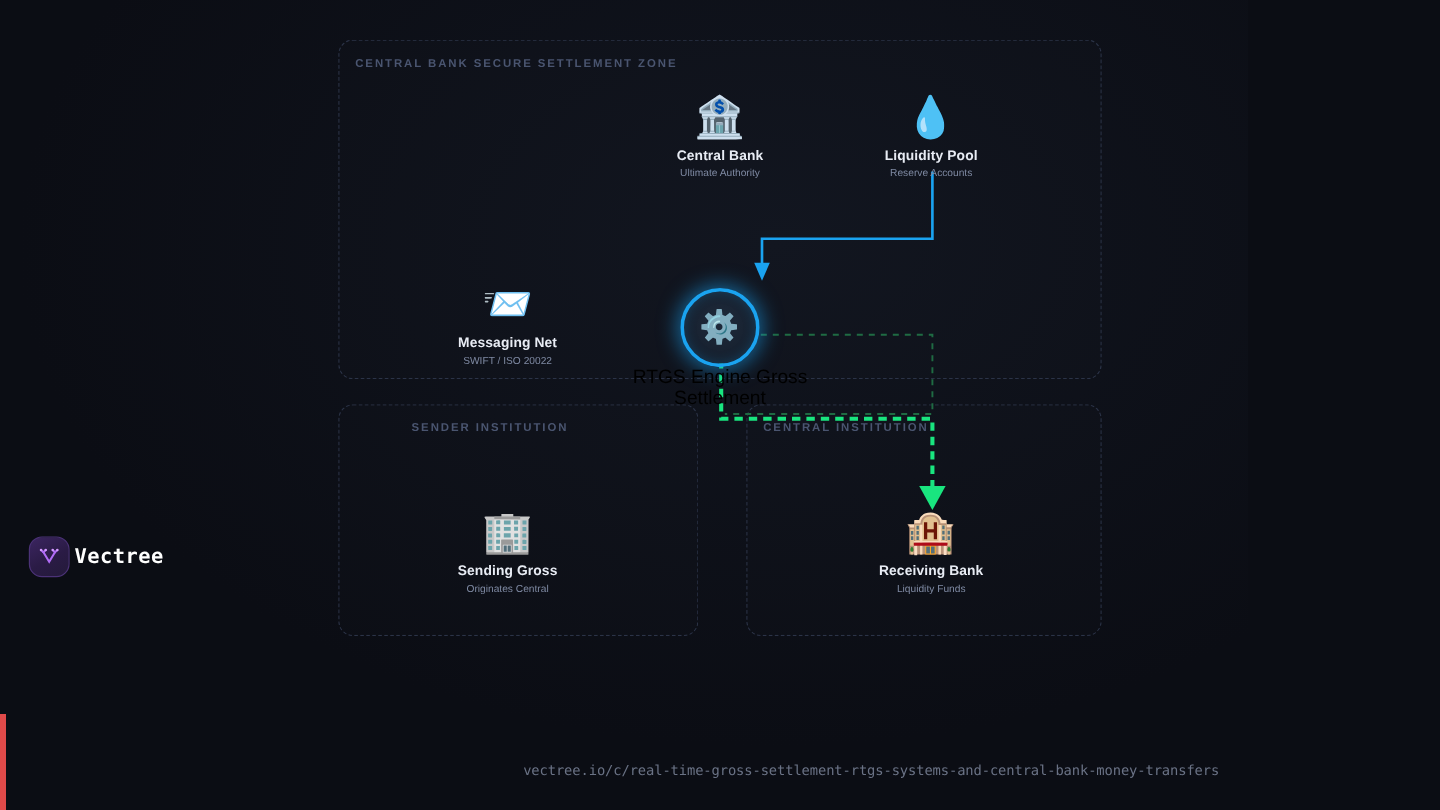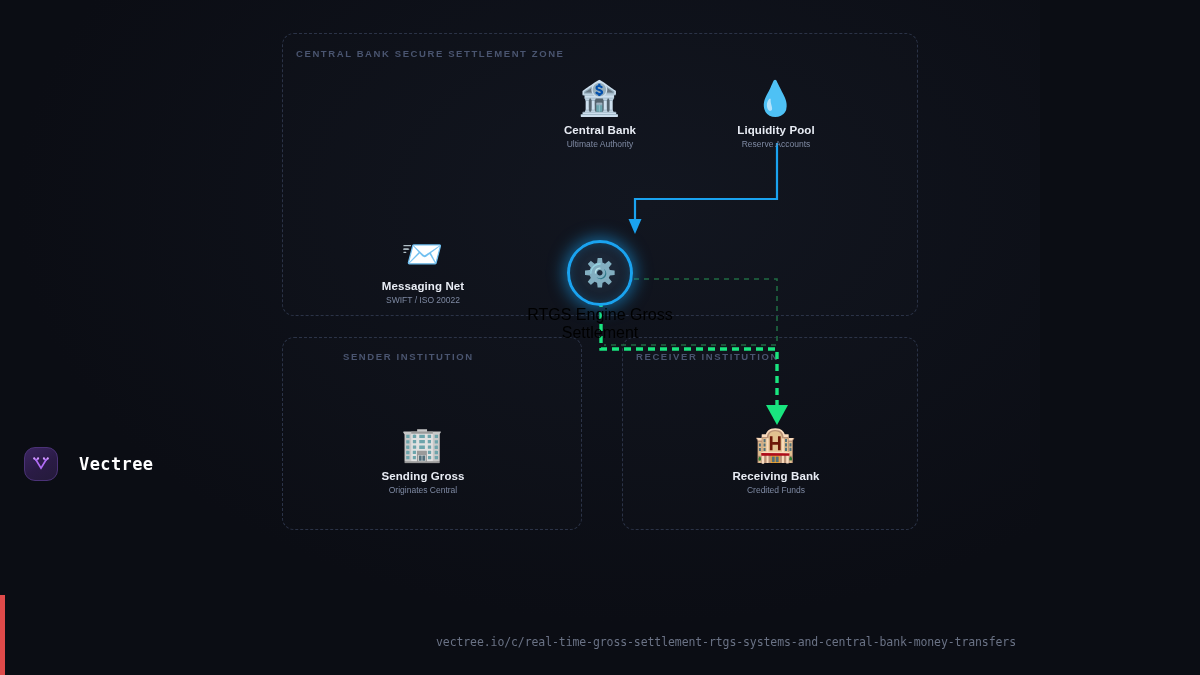--- a/index.html
+++ b/index.html
@@ -100,21 +100,21 @@
     line-height:1;
   }
   #node-rtgs .n-title { margin-top:7px; }
 
   #node-sending   { left:423px; top:424px; }
   #node-receiving { left:776px; top:424px; }
 
   
   #brand {
     position:absolute; left:24px; top:447px;
-    display:flex; align-items:center; gap:21px;
+    display:flex; align-items:center; gap:4px;
   }
   #brand-mark {
     width:34px; height:34px;
     border-radius:11px;
     background:linear-gradient(150deg,#3b2560 0%,#2a1b45 55%,#241a3a 100%);
     border:1px solid #4b3277;
     display:flex; align-items:center; justify-content:center;
   }
   #brand-name {
     font-family:"DejaVu Sans Mono","Liberation Mono",monospace;
@@ -143,21 +143,21 @@
 <body>
 
 <div id="stage">
 
   <div class="zone" id="zone-central"></div>
   <div class="zone" id="zone-sender"></div>
   <div class="zone" id="zone-receiver"></div>
 
   <div class="zone-label" id="label-central">CENTRAL BANK SECURE SETTLEMENT ZONE</div>
   <div class="zone-label" id="label-sender">SENDER INSTITUTION</div>
-  <div class="zone-label" id="label-receiver">RECEIVER INSTITUTION</div>
+  <div class="zone-label" id="label-receiver">CENTRAL INSTITUTION</div>
 
   <svg id="wires">
 
     <path d="M 634 279 L 777 279 L 777 345 L 604 345" fill="none" stroke="#1f6b43" stroke-width="1.6" stroke-dasharray="5 5"></path>
 
     <path d="M 777 143 L 777 199 L 635 199 L 635 222" fill="none" stroke="#1aa3f0" stroke-width="2.2" stroke-linejoin="miter"></path>
     <polygon points="635,234 628.5,219 641.5,219" fill="#1aa3f0"></polygon>
 
     <path d="M 601 300 L 601 349 L 777 349 L 777 407" fill="none" stroke="#19e57f" stroke-width="3.4" stroke-dasharray="7 5" stroke-linejoin="miter"></path>
     <polygon points="777,425 766,405 788,405" fill="#19e57f"></polygon>
@@ -191,21 +191,21 @@
 
   <div class="node" id="node-sending">
     <span class="glyph">🏢</span>
     <span class="n-title">Sending Gross</span>
     <span class="n-sub">Originates Central</span>
   </div>
 
   <div class="node" id="node-receiving">
     <span class="glyph">🏨</span>
     <span class="n-title">Receiving Bank</span>
-    <span class="n-sub">Credited Funds</span>
+    <span class="n-sub">Liquidity Funds</span>
   </div>
 
   <div id="brand">
     <div id="brand-mark">
       <svg width="20" height="20" viewBox="0 0 20 20" aria-hidden="true">
         <g stroke="#b06cf5" stroke-width="1.7" fill="none" stroke-linecap="round">
           <path d="M5.2 6.2 L10 14.2 L14.8 6.2"></path>
           <path d="M5.2 6.2 L3.4 4.6"></path>
           <path d="M5.2 6.2 L6.9 4.6"></path>
           <path d="M14.8 6.2 L13.1 4.6"></path>

